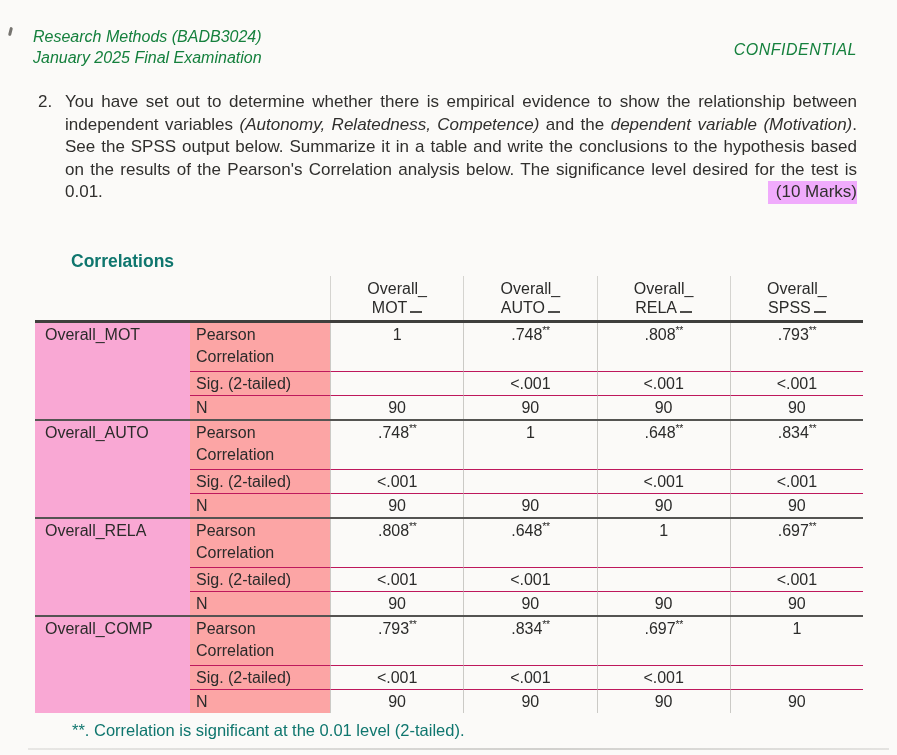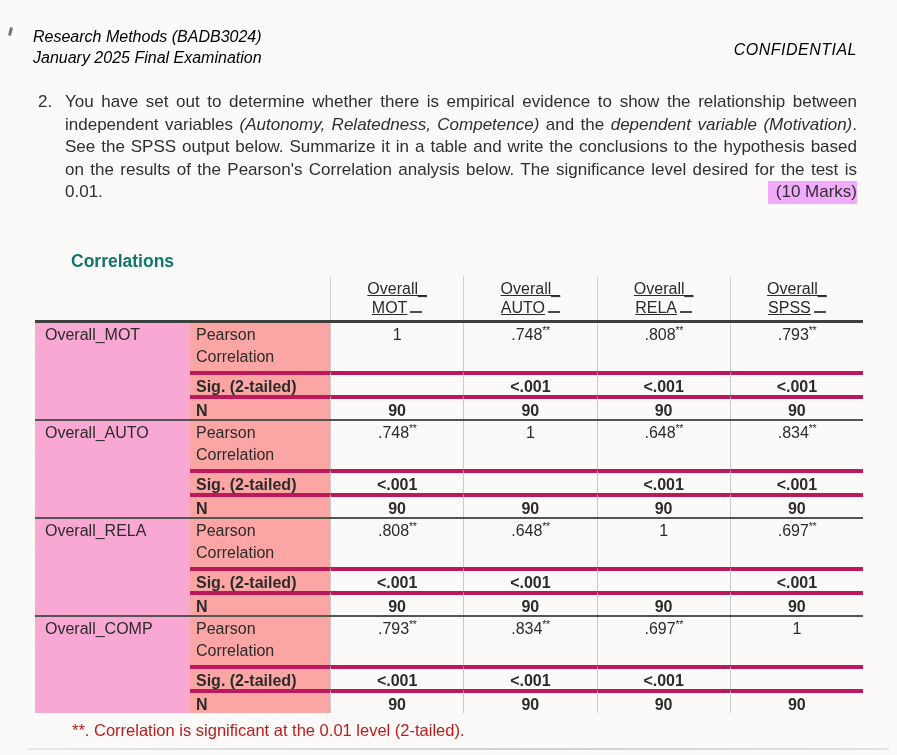--- a/index.html
+++ b/index.html
@@ -17,21 +17,21 @@
     background:#55524e; border-radius:2px; transform:rotate(14deg); opacity:.8;
   }
   .artifact-bottom {
     position:absolute; left:28px; right:8px; top:748px; height:2px;
     background:linear-gradient(90deg, rgba(60,60,55,.10), rgba(60,60,55,.22) 60%, rgba(60,60,55,.12));
   }
   
   .doc-header {
     position:absolute; top:26px; left:33px; right:40px;
     display:flex; justify-content:space-between;
-    font-style:italic; font-size:16px; line-height:21px; color:#000000;
+    font-style:italic; font-size:16px; line-height:21px; color:#15803d;
   }
   .confidential { margin-top:13px; letter-spacing:.5px; }
   
   .question {
     position:absolute; top:91px; left:38px; width:819px;
     display:flex; font-size:17px; line-height:22.5px; color:#302f2d;
   }
   .q-num { width:27px; flex:none; }
   .q-body { flex:1; text-align:justify; position:relative; }
   .q-body .it { font-style:italic; }
@@ -40,41 +40,40 @@
   .spss { position:absolute; top:251px; left:35px; width:828px; color:#2b2b2a; }
   .spss-title { font-weight:bold; font-size:17.5px; margin:0 0 4px 36px; color:#0f766e; }
   .hdr-row, .group {
     display:grid;
     grid-template-columns:155px 140px repeat(4, 1fr);
   }
   .hdr-row { grid-template-rows:44px; border-bottom:3px solid #3f3f3d; }
   .hcol {
     text-align:center; font-size:16px; line-height:19px; padding-top:3px;
     border-left:1px solid #d5d4d0;
-    text-decoration:underline;
   }
   .hdash {
     display:inline-block; width:12px; height:3px; margin-left:3px;
     border-bottom:2px solid #4d4d4b; vertical-align:baseline;
   }
   .group { grid-template-rows:48px 24px 24px; }
   .group + .group { border-top:2px solid #545452; }
   .group:last-of-type { border-bottom:2.5px solid #464644; }
   .cell { font-size:16px; }
   .lbl {
     grid-row:1 / span 3; grid-column:1;
     background:#f9a8d4; padding:3px 4px 0 10px;
   }
   .stat { background:#fca5a5; padding:1px 28px 0 6px; line-height:22px; }
   .val { text-align:center; border-left:1px solid #cbcac6; padding-top:1px; }
   .r2 { line-height:23px; padding-top:0; }
   .r3 { line-height:23px; padding-top:0; }
-  .sep { border-top:4px solid #be185d;font-weight:bold; }
+  .sep { border-top:1px solid #be185d; }
   .ss { font-size:10.5px; vertical-align:6px; letter-spacing:-.5px; }
-  .footnote { margin-top:8px; padding-left:37px; font-size:16.5px; color:#b91c1c; }
+  .footnote { margin-top:8px; padding-left:37px; font-size:16.5px; color:#0f766e; }
 </style>
 </head>
 <body>
 
 <div class="artifact-quote"></div>
 <div class="artifact-bottom"></div>
 
 <div class="doc-header">
   <div>
     <div>Research Methods (BADB3024)</div>

